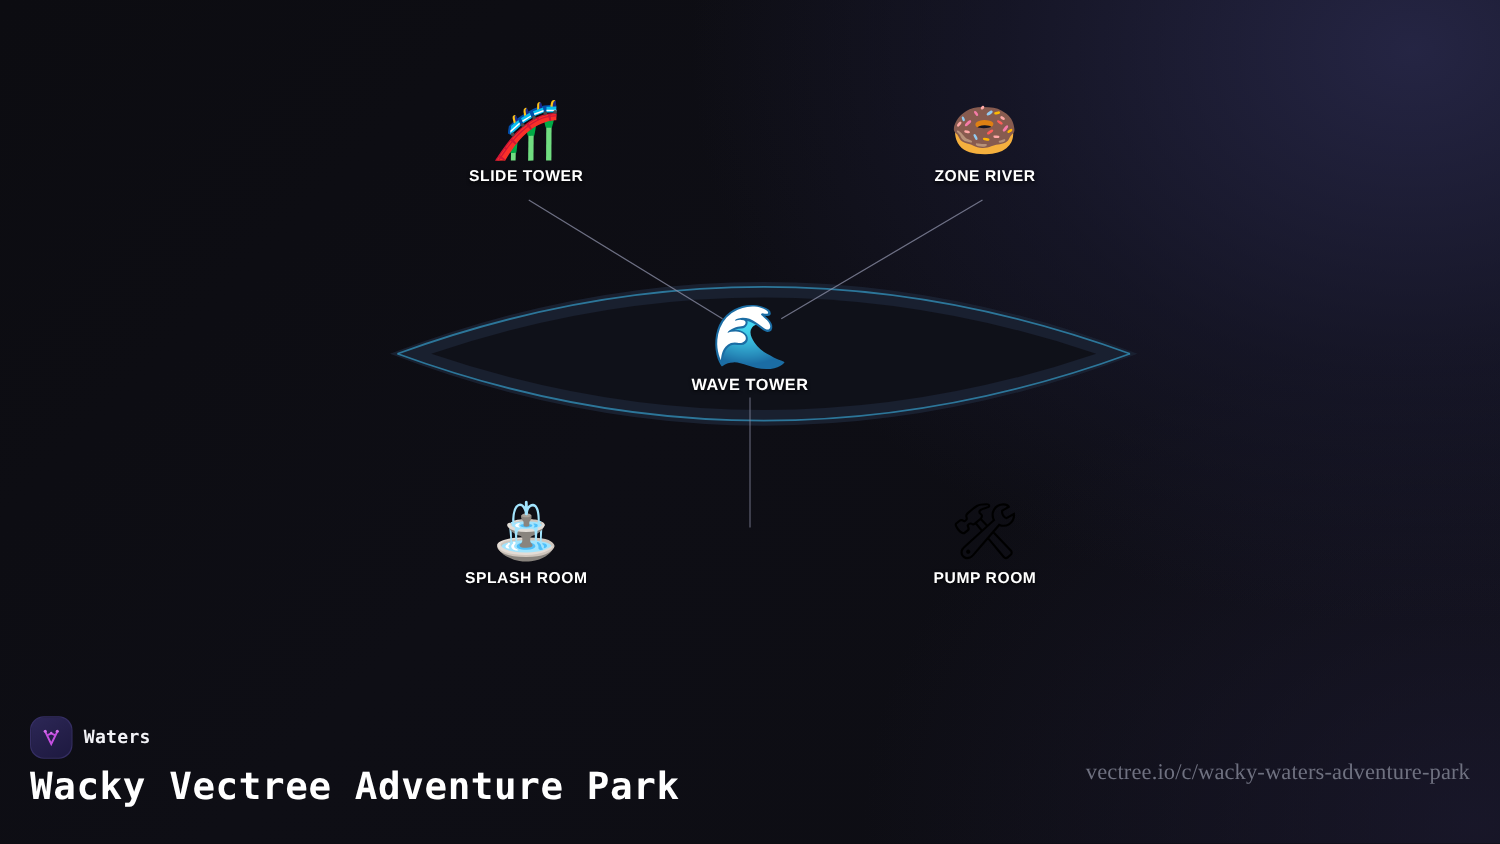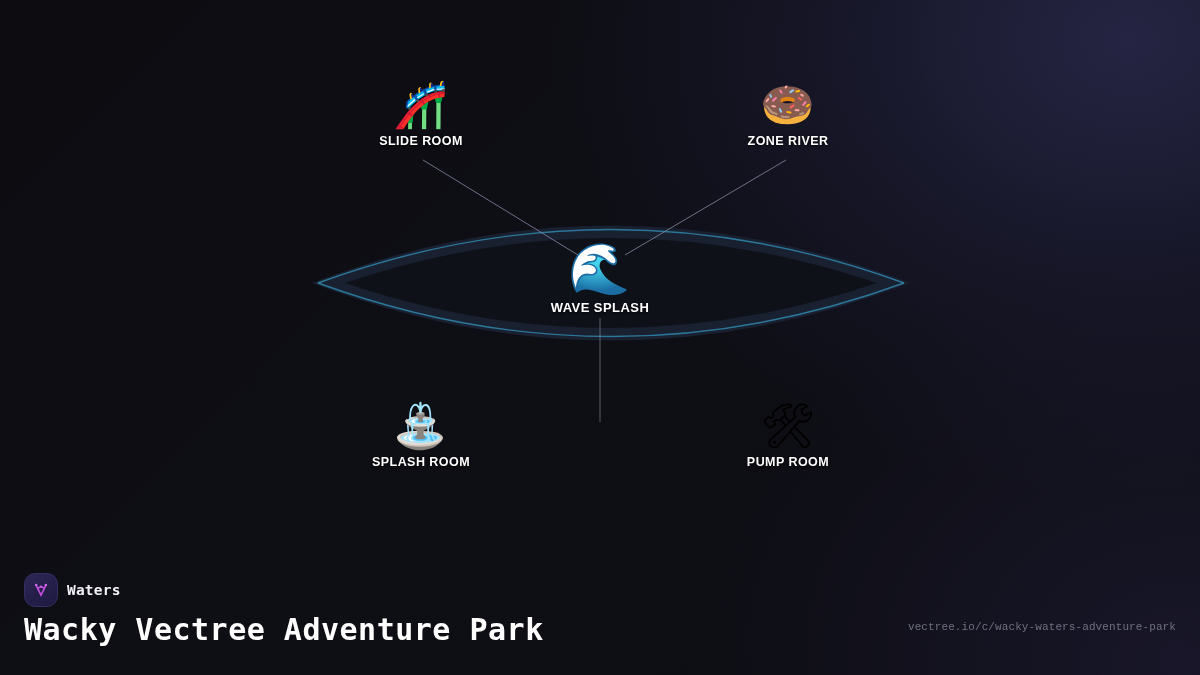--- a/index.html
+++ b/index.html
@@ -118,23 +118,23 @@
     font-family: "DejaVu Sans Mono", monospace;
     font-size: 30px;
     font-weight: bold;
     color: #ffffff;
     letter-spacing: 0.5px;
     white-space: nowrap;
   }
   .url {
     position: absolute;
     right: 24px;
-    top: 61px;
-    font-family: Liberation Mono, monospace;
-    font-size: 11px;
+    top: 47px;
+    font-family: Liberation Serif, serif;
+    font-size: 18px;
     color: #6f7180;
     letter-spacing: 0.1px;
     white-space: nowrap;
   }
 </style>
 </head>
 <body>
 
 <div class="canvas">
 
@@ -156,31 +156,31 @@
 
       <g>
         <line x1="423" y1="160" x2="578" y2="255" stroke="#8d90a8" stroke-width="1" opacity="0.75"></line>
         <line x1="786" y1="160" x2="625" y2="255" stroke="#8d90a8" stroke-width="1" opacity="0.75"></line>
         <line x1="600" y1="318" x2="600" y2="422" stroke="#8d90a8" stroke-width="1" opacity="0.6"></line>
       </g>
     </svg>
 
     <div class="node n-slide-tower">
       <span class="node-emoji">🎢</span>
-      <span class="node-label">SLIDE ROOM</span>
+      <span class="node-label">SLIDE TOWER</span>
     </div>
 
     <div class="node n-lazy-river">
       <span class="node-emoji">🍩</span>
       <span class="node-label">ZONE RIVER</span>
     </div>
 
     <div class="node n-wave-lagoon">
       <span class="node-emoji center-emoji">🌊</span>
-      <span class="node-label center-label">WAVE SPLASH</span>
+      <span class="node-label center-label">WAVE TOWER</span>
     </div>
 
     <div class="node n-splash-zone">
       <span class="node-emoji">⛲</span>
       <span class="node-label">SPLASH ROOM</span>
     </div>
 
     <div class="node n-pump-room">
       <span class="node-emoji">🛠</span>
       <span class="node-label">PUMP ROOM</span>

